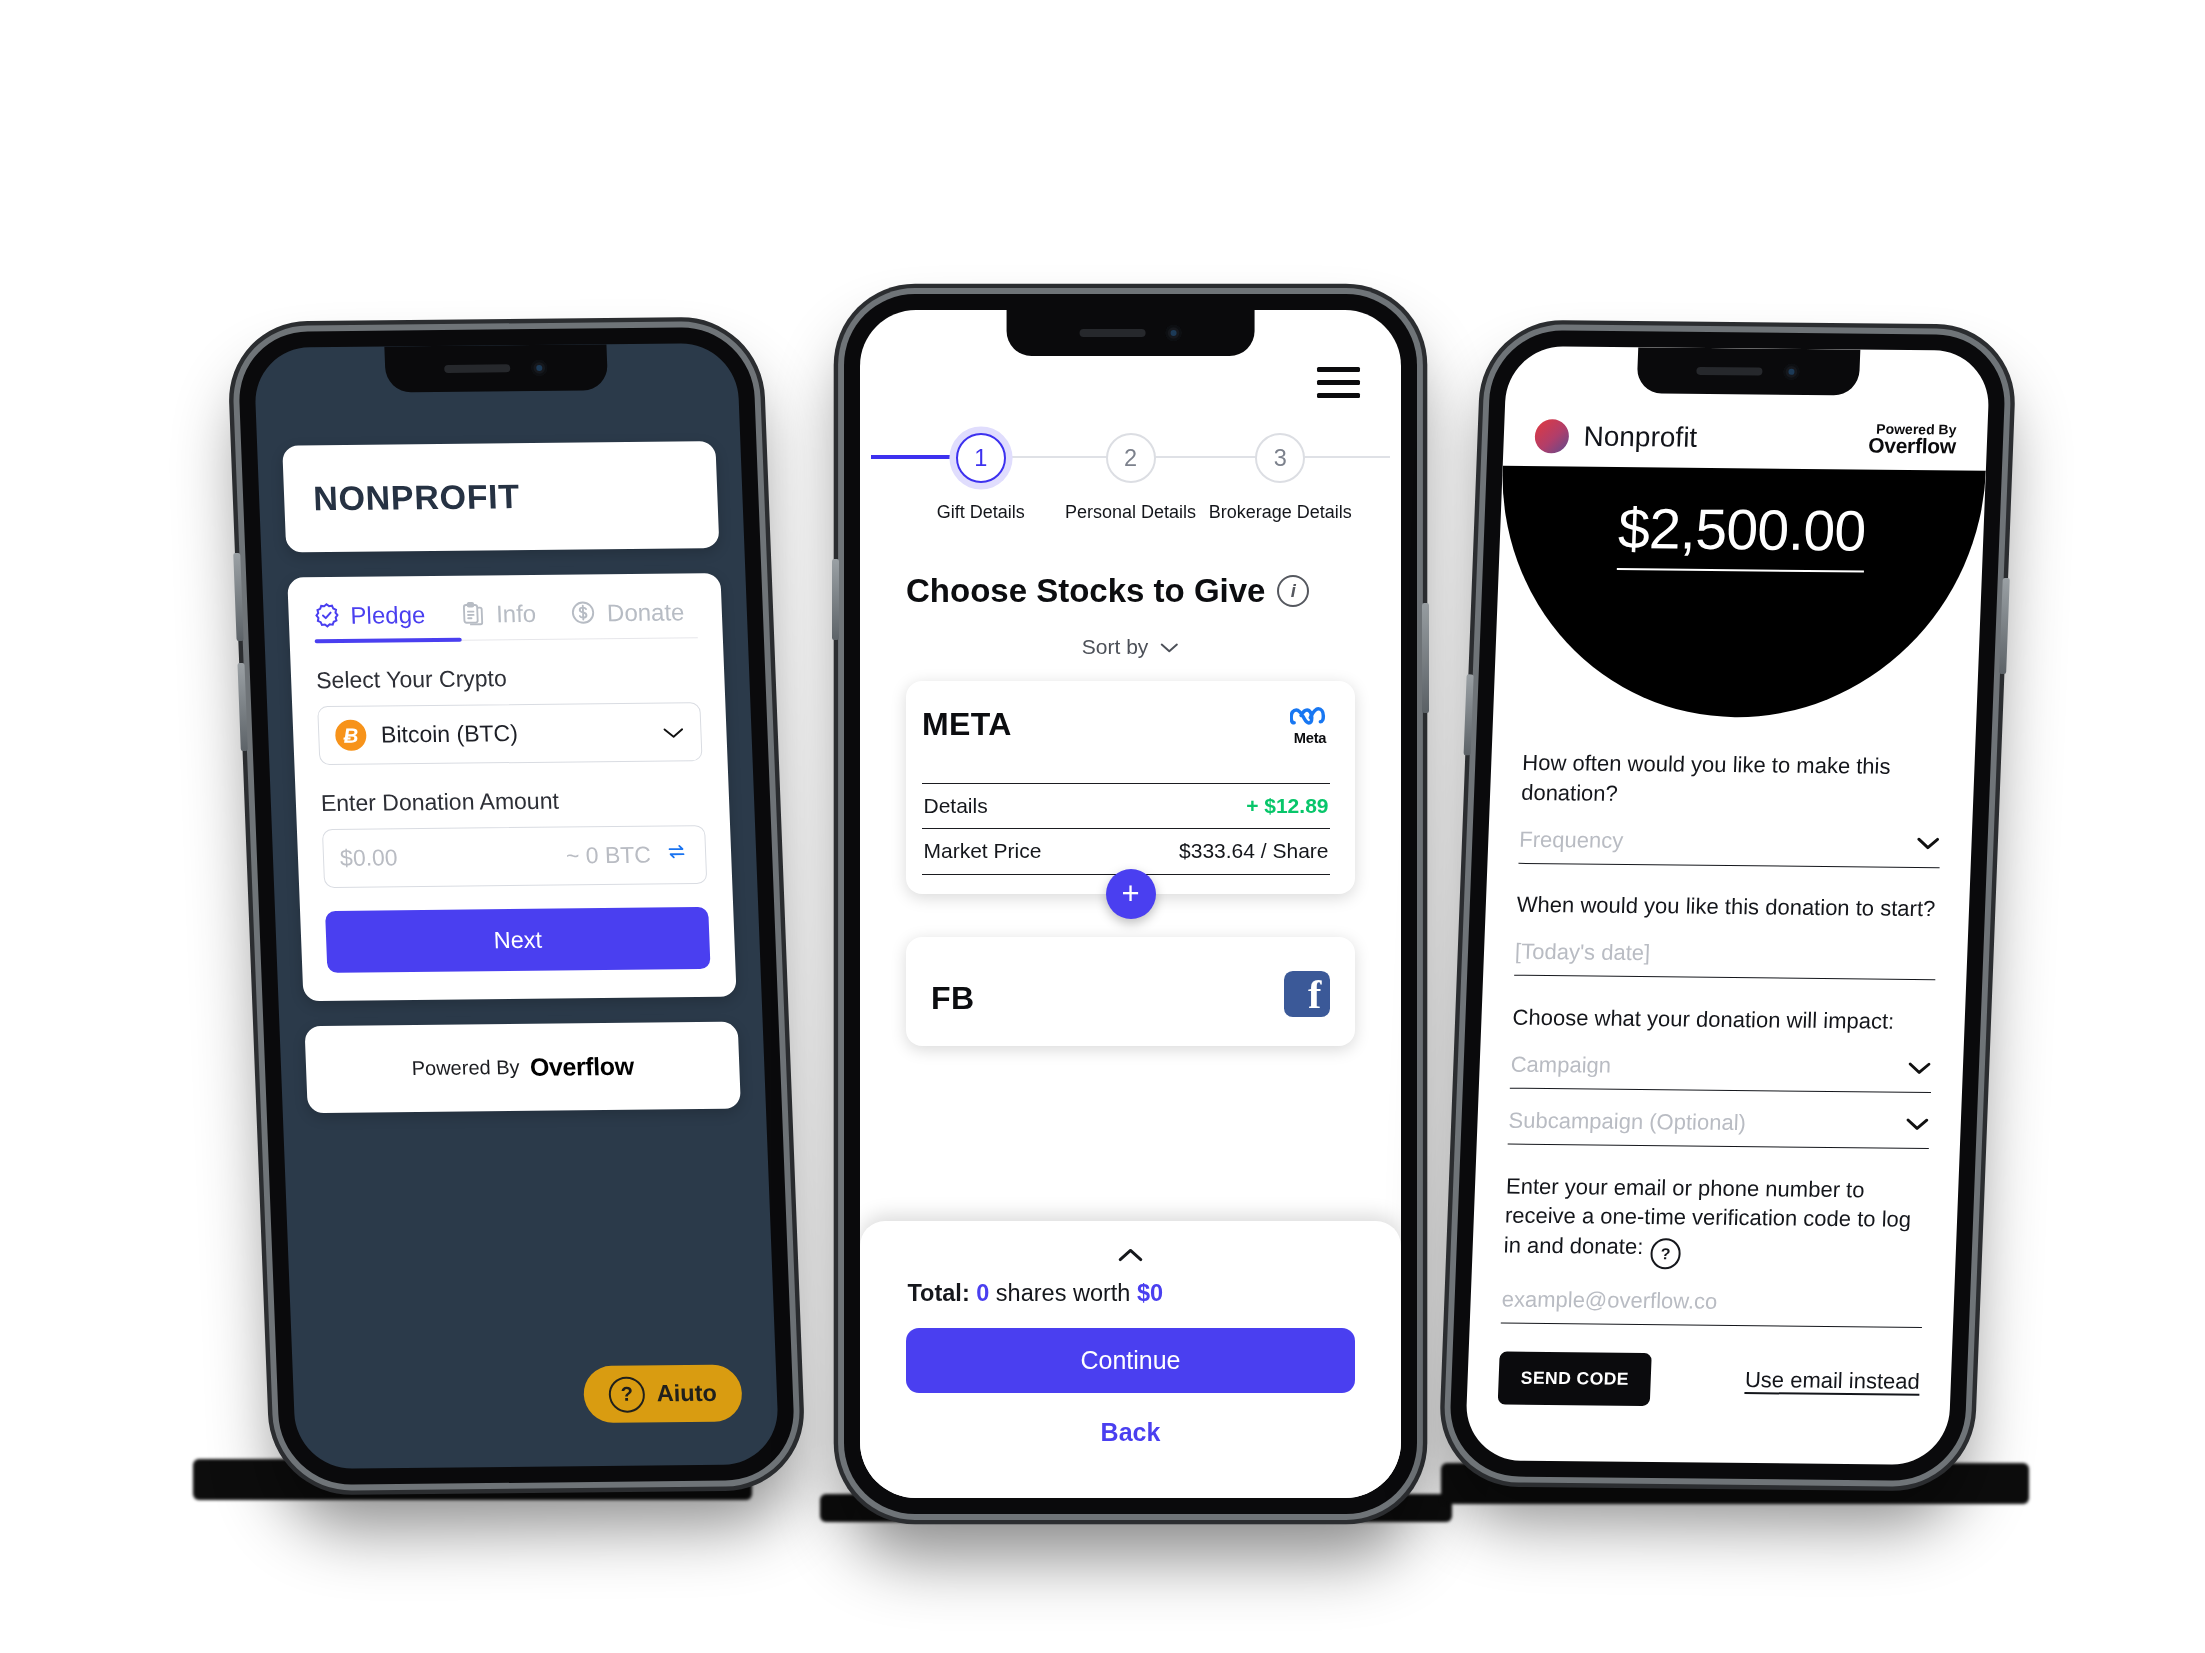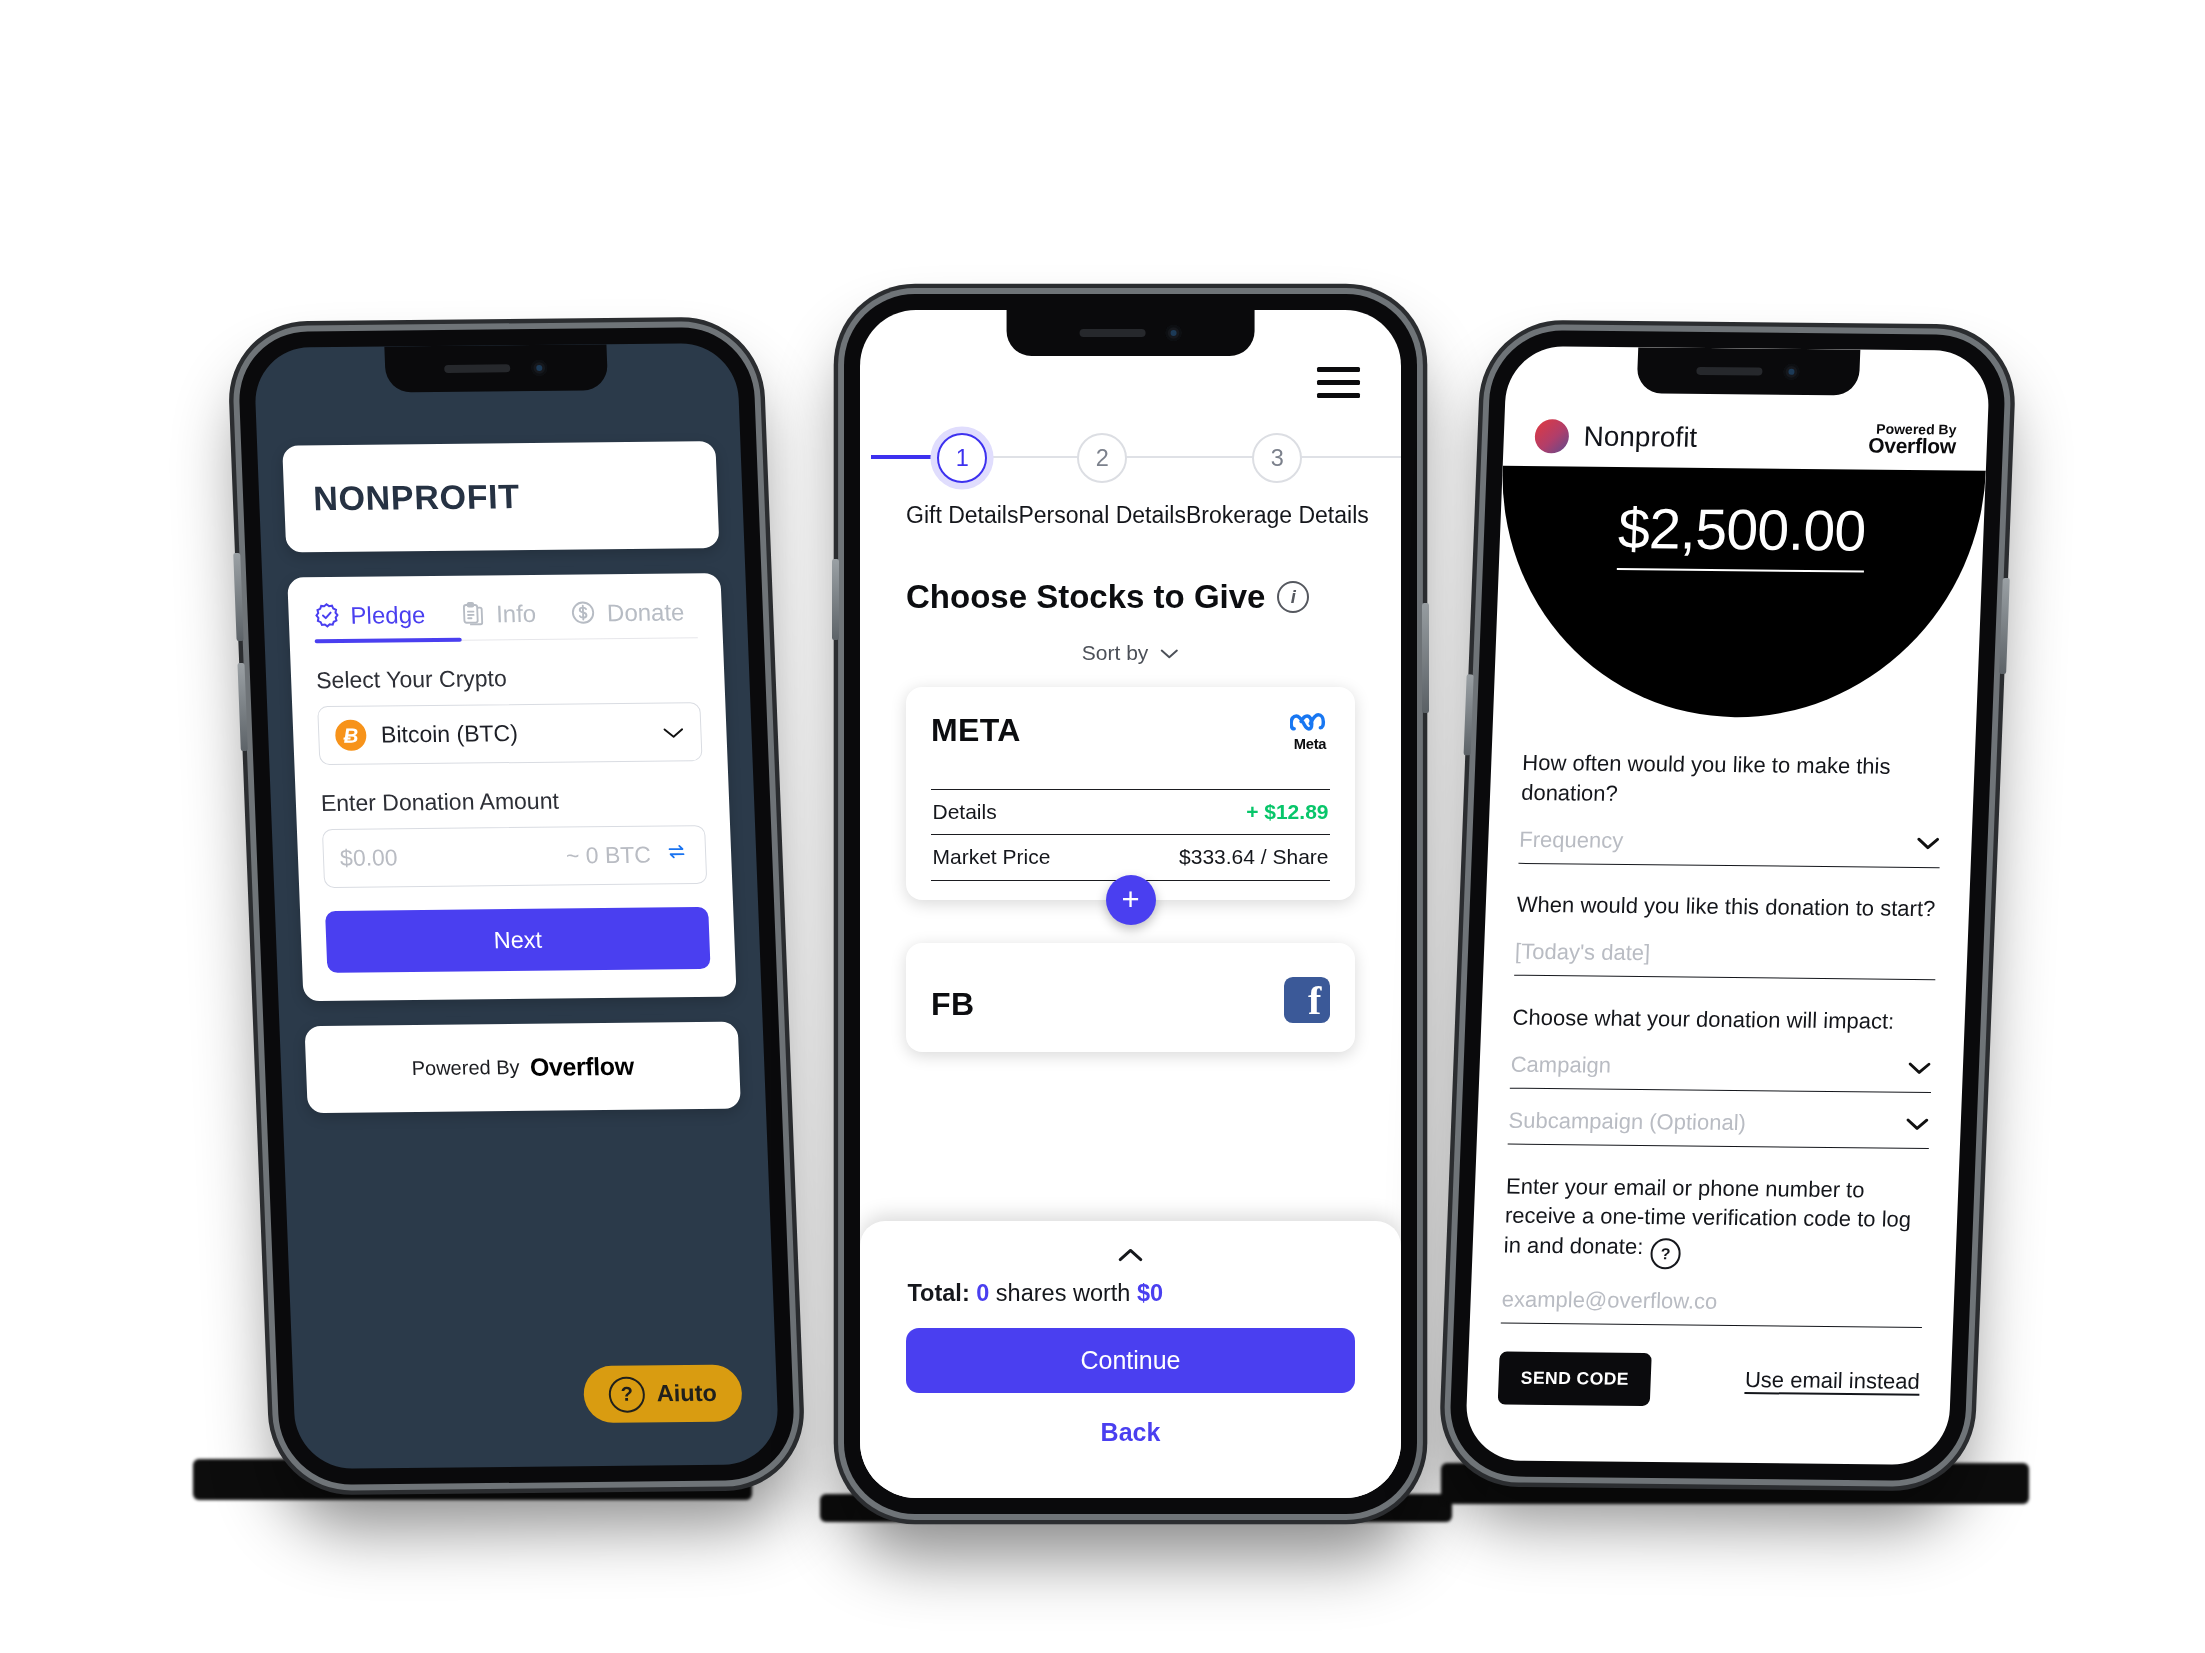--- a/index.html
+++ b/index.html
@@ -66,32 +66,32 @@
   #p2{left:844px;top:294px;width:573px;height:1220px;}
   #p2 .screen{background:#fff;}
   .p2-inner{position:absolute;inset:0;padding:0 46px;}
   .burger{position:absolute;right:41px;top:57px;width:43px;z-index:50;}
   .burger i{display:block;height:5.1px;background:#0b0b0d;border-radius:1.5px;margin-bottom:8px;}
   .stepper{display:flex;align-items:flex-start;margin-top:123px;}
   .stepcol{flex:1;display:flex;flex-direction:column;align-items:center;position:relative;}
   .circ{width:46px;height:46px;border-radius:50%;background:#fff;border:2.2px solid #dcdee3;
         display:flex;align-items:center;justify-content:center;font-size:23.5px;color:#7c818c;z-index:3;}
   .circ.on{border:2.9px solid #3d31ef;color:#3d31ef;box-shadow:0 0 0 6.6px #e0ddfd;}
-  .steplbl{margin-top:19px;font-size:23px;color:#14161b;white-space:nowrap;}
+  .steplbl{margin-top:19px;font-size:18px;color:#14161b;white-space:nowrap;}
   .sline{position:absolute;top:23px;height:2.2px;background:#dfe1e6;z-index:1;}
   .sline.on{background:#3d31ef;height:3.7px;top:22px;}
   .h-title{display:flex;align-items:center;gap:11.8px;margin-top:49px;font-size:33px;font-weight:700;color:#0c0d10;}
   .info-ic{width:28px;height:28px;border-radius:50%;border:2.2px solid #55585f;display:flex;
            align-items:center;justify-content:center;font-size:18.4px;color:#55585f;font-weight:700;font-style:italic;}
   .searchbar{margin-top:26.5px;height:56px;background:#f2f2f4;border-radius:28px;display:flex;
              align-items:center;gap:14.7px;padding:0 22px;font-size:21px;color:#9a9da4;}
   .sortby{margin-top:25px;text-align:center;font-size:21px;color:#4c5058;display:flex;
           align-items:center;justify-content:center;gap:10.3px;}
   .stockcard{margin-top:22px;background:#fff;border-radius:16px;
-             box-shadow:0 3.7px 16px rgba(0,0,0,.15);padding:25px 25px 19px 25px;position:relative;}
+             box-shadow:0 3.7px 16px rgba(0,0,0,.15);padding:25px 25px 19px 16px;position:relative;}
   .sc-head{display:flex;align-items:flex-start;justify-content:space-between;}
   .sc-tic{font-size:32px;font-weight:700;color:#0c0d10;letter-spacing:0.4px;}
   .metalogo{display:flex;flex-direction:column;align-items:center;gap:1.5px;}
   .metaword{font-size:14.7px;font-weight:700;color:#0c0d10;letter-spacing:-0.2px;}
   .sc-rows{margin-top:37px;border-top:1.5px solid #1b1c20;}
   .sc-row{display:flex;justify-content:space-between;align-items:center;padding:10.3px 1.5px;
           border-bottom:1.5px solid #1b1c20;font-size:21px;color:#15171c;}
   .sc-row .v.green{color:#08c66a;font-weight:600;}
   .fab{position:absolute;left:50%;transform:translateX(-50%);bottom:-25px;width:50px;height:50px;
        border-radius:50%;background:#4a3ff0;color:#fff;font-size:31px;display:flex;align-items:center;

